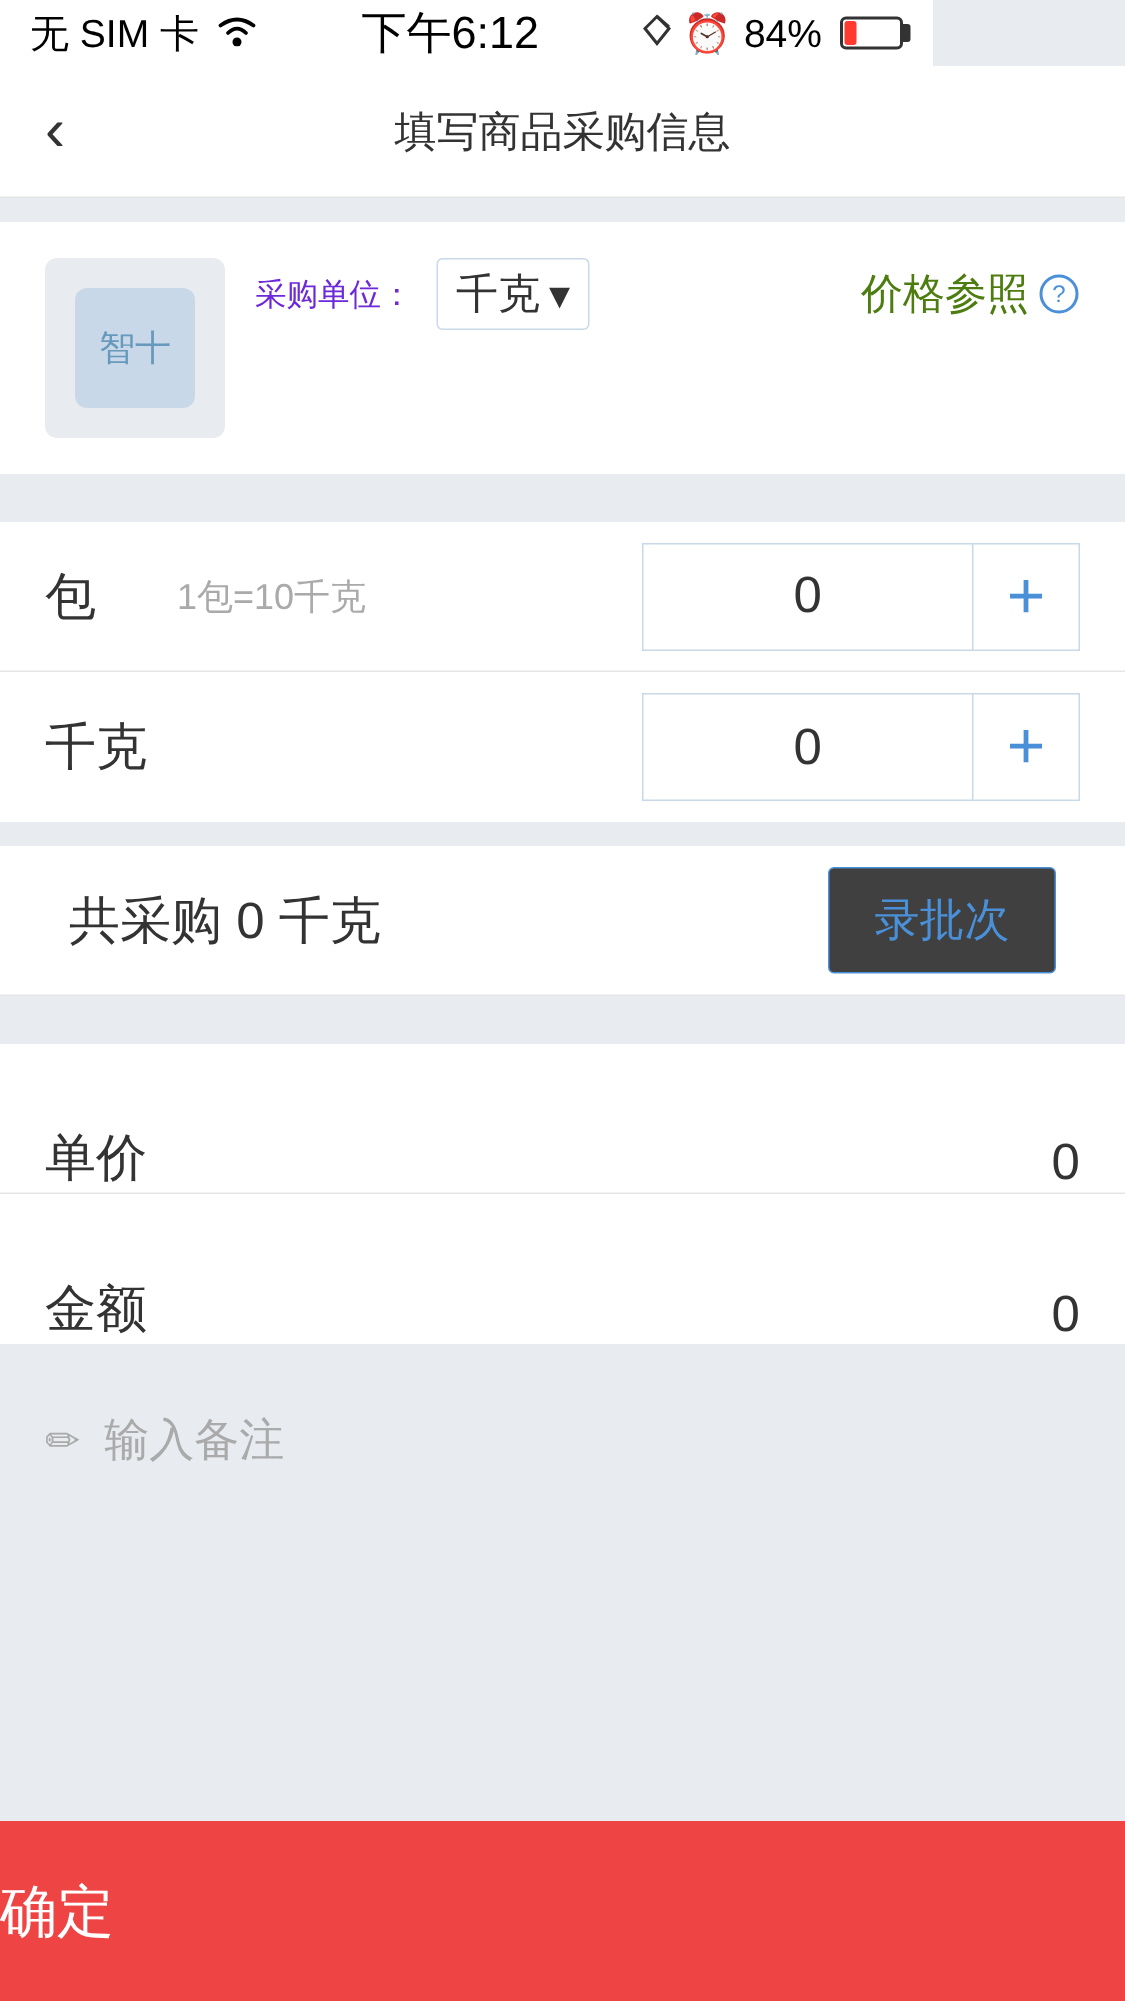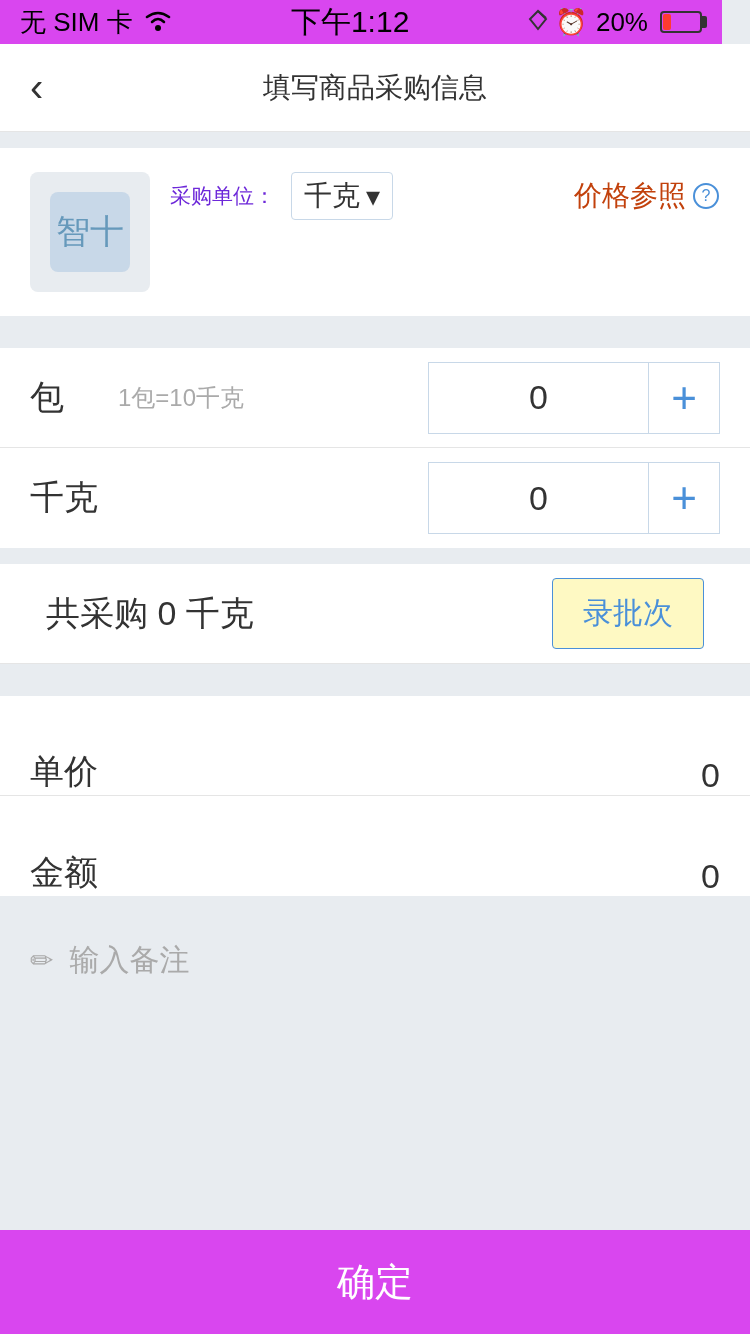--- a/index.html
+++ b/index.html
@@ -8,23 +8,23 @@
       width: 750px;
       min-height: 1334px;
       font-family: -apple-system, "PingFang SC", "Helvetica Neue", sans-serif;
       background: #f0f2f5;
       font-size: 32px;
       color: #333;
     }
 
     
     .status-bar {
-      width: 722px;
+      width: 622px;
       height: 44px;
-      background: #d946ef;
+      background: #ffffff;
       display: flex;
       align-items: center;
       justify-content: space-between;
       padding: 0 20px;
       font-size: 26px;
       color: #000;
     }
     .status-left { display: flex; align-items: center; gap: 10px; }
     .status-center { font-size: 30px; font-weight: 500; }
     .status-right { display: flex; align-items: center; gap: 8px; font-size: 26px; }
@@ -105,21 +105,21 @@
       overflow: hidden;
     }
     .product-thumb-logo {
       width: 80px;
       height: 80px;
       background: #c8d8e8;
       border-radius: 8px;
       display: flex;
       align-items: center;
       justify-content: center;
-      font-size: 34px;
+      font-size: 24px;
       color: #6699bb;
     }
     .product-info {
       flex: 1;
     }
     .product-name-row {
       display: flex;
       justify-content: space-between;
       align-items: center;
       margin-bottom: 20px;
@@ -151,21 +151,21 @@
       border: 1px solid #c8d8e8;
       border-radius: 4px;
       padding: 4px 12px;
       font-size: 28px;
       color: #333;
       background: #fff;
       gap: 6px;
     }
     .price-ref {
       margin-left: auto;
-      color: #c2410c;
+      color: #4d7c0f;
       font-size: 28px;
       display: flex;
       align-items: center;
       gap: 6px;
     }
 
     
     .form-section {
       background: #fff;
       margin-top: 16px;
@@ -236,21 +236,21 @@
       font-size: 34px;
       color: #333;
     }
     .batch-btn {
       margin-left: auto;
       border: 1px solid #4a90d9;
       color: #4a90d9;
       font-size: 30px;
       padding: 14px 30px;
       border-radius: 4px;
-      background: #fef9c3;
+      background: #404040;
       cursor: pointer;
     }
 
     
     .price-section {
       background: #fff;
       margin-top: 16px;
     }
     .price-row {
       display: flex;
@@ -293,25 +293,25 @@
       background: #e8ecf0;
       min-height: 300px;
     }
 
     
     .confirm-btn-area {
       position: fixed;
       bottom: 0;
       left: 0;
       width: 750px;
-      height: 104px;
-      background: #d946ef;
-      display: flex;
-      align-items: center;
-      justify-content: center;
+      height: 120px;
+      background: #ef4444;
+      display: flex;
+      align-items: center;
+      justify-content: flex-start;
       cursor: pointer;
     }
     .confirm-btn-text {
       font-size: 38px;
       color: #fff;
       font-weight: 500;
     }
 
     .page-wrapper {
       display: flex;
@@ -330,30 +330,30 @@
       <span>无 SIM 卡</span>
       <span>
         <svg width="30" height="22" viewBox="0 0 30 22">
           <path d="M15 17 Q15 17 15 17" stroke="#000" stroke-width="3" fill="none"></path>
           <circle cx="15" cy="19" r="3" fill="#000"></circle>
           <path d="M9 13 Q15 7 21 13" stroke="#000" stroke-width="2.5" fill="none" stroke-linecap="round"></path>
           <path d="M4 8 Q15 0 26 8" stroke="#000" stroke-width="2.5" fill="none" stroke-linecap="round"></path>
         </svg>
       </span>
     </div>
-    <div class="status-center">下午1:12</div>
+    <div class="status-center">下午6:12</div>
     <div class="status-right">
       <span>
         <svg width="20" height="22" viewBox="0 0 20 22">
             <path d="M10 2 L18 10 L10 20 L2 10 Z" fill="none" stroke="#333" stroke-width="2"></path>
             <path d="M10 2 L18 9" stroke="#333" stroke-width="2"></path>
           </svg>
       </span>
       <span>⏰</span>
-      <span>20%</span>
+      <span>84%</span>
       <span class="battery-icon">
         <span class="battery-fill"></span>
       </span>
     </div>
   </div>
 
   <div class="nav-bar">
     <span class="nav-back">‹</span>
     <span class="nav-title">填写商品采购信息</span>
   </div>

